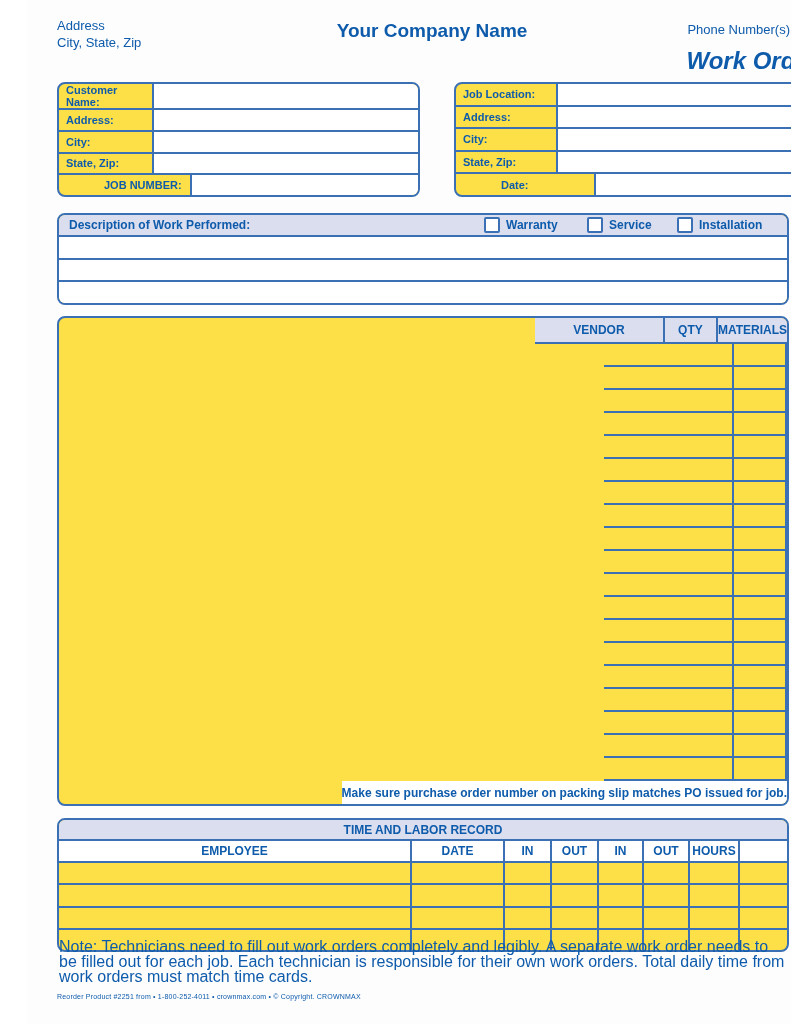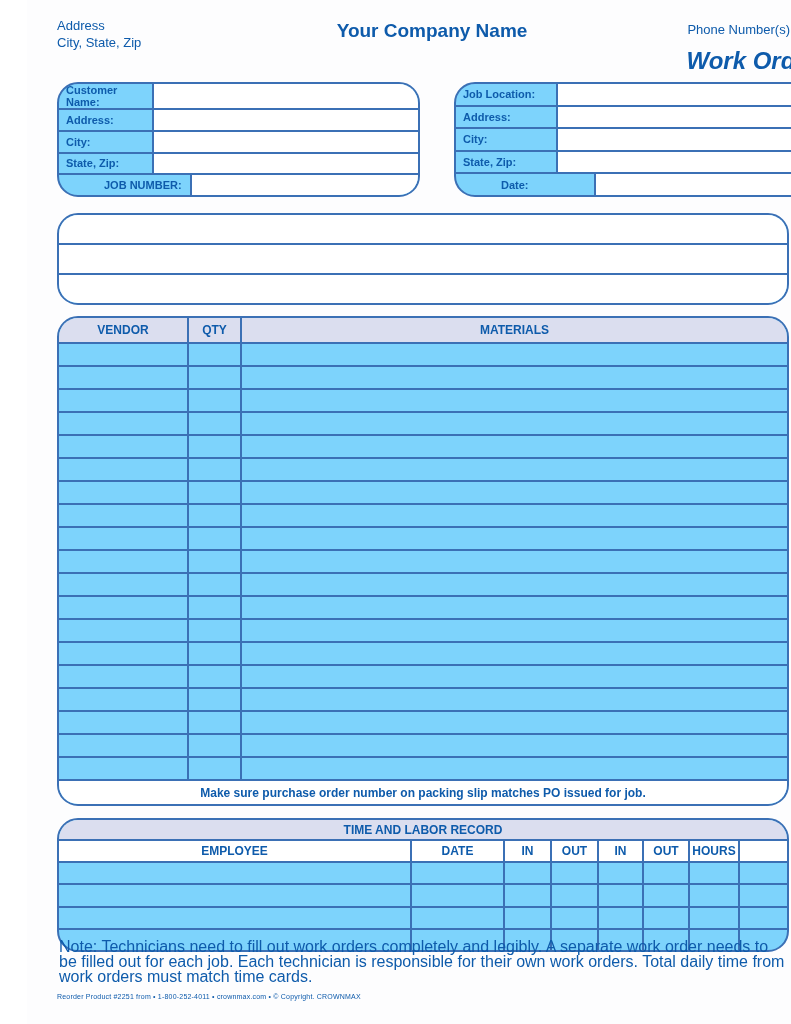--- a/index.html
+++ b/index.html
@@ -12,21 +12,21 @@
   body{background:#ffffff;font-family:"Liberation Sans", sans-serif;}
   .page{position:relative;width:791px;height:1024px;background:var(--paper);color:var(--blue);overflow:hidden;margin-left:27px;}
 
   
   .hdr-left{position:absolute;left:30px;top:17px;font-size:13px;line-height:17px;}
   .hdr-company{position:absolute;left:0;top:20px;width:100%;text-align:center;font-size:19px;font-weight:bold;padding-left:19px;}
   .hdr-phone{position:absolute;right:28px;top:22px;font-size:13px;}
   .hdr-title{position:absolute;left:0;top:47px;width:100%;text-align:right;font-size:24px;font-weight:bold;font-style:italic;}
 
   
-  .rbox{position:absolute;border:2px solid var(--line);border-radius:21px;background:#7dd3fc;overflow:hidden;}
+  .rbox{position:absolute;border:2px solid var(--line);border-radius:8px;background:#fde047;overflow:hidden;}
 
   
   .info-box{top:82px;height:115px;display:flex;flex-direction:column;}
   .info-left{left:30px;width:363px;}
   .info-right{left:427px;width:359px;}
   .info-row{flex:1;display:flex;border-bottom:2px solid var(--line);}
   .info-row:last-child{border-bottom:none;padding-left:38px;}
   .info-label{display:flex;align-items:center;padding-left:7px;font-size:11px;font-weight:bold;border-right:2px solid var(--line);color:var(--blue);}
   .info-value{flex:1;background:#fff;}
 
@@ -34,21 +34,21 @@
   .desc-box{left:30px;top:213px;width:732px;height:92px;display:flex;flex-direction:column;}
   .band{background:var(--band);border-bottom:2px solid var(--line);display:flex;align-items:center;}
   .desc-band{height:22px;position:relative;padding-left:10px;font-size:12px;font-weight:bold;}
   .cb-item{position:absolute;top:2px;display:flex;align-items:center;gap:6px;}
   .cb-box{width:16px;height:16px;background:#fff;border:2px solid var(--line);border-radius:2px;}
   .cb-label{font-size:12px;font-weight:bold;}
   .desc-row{flex:1;border-bottom:2px solid var(--line);background:#fff;}
   .desc-row:last-child{border-bottom:none;}
 
   
-  .mat-box{left:30px;top:316px;width:732px;height:490px;display:flex;flex-direction:column;}
+  .mat-box{left:30px;top:316px;width:732px;height:490px;display:flex;flex-direction:column;align-items:flex-end;}
   .mat-grid{display:grid;grid-template-columns:130px 53px 1fr;}
   .mat-head{height:26px;background:var(--band);border-bottom:2px solid var(--line);}
   .mat-head .hcell{display:flex;align-items:center;justify-content:center;font-size:12px;font-weight:bold;border-right:2px solid var(--line);}
   .mat-head .hcell:last-child{border-right:none;}
   .mat-body{flex:1;display:flex;flex-direction:column;}
   .mat-row{flex:1;border-bottom:2px solid var(--line);}
   .mat-row .cell{border-right:2px solid var(--line);height:100%;}
   .mat-row .cell:last-child{border-right:none;}
   .mat-foot{height:23px;display:flex;align-items:center;justify-content:center;font-size:12px;font-weight:bold;background:#fff;}
 
@@ -121,20 +121,37 @@
         <div class="info-label" style="width: 102px;">State, Zip:</div>
         <div class="info-value"></div>
       </div>
       <div class="info-row">
         <div class="info-label" style="width: 102px;">Date:</div>
         <div class="info-value"></div>
       </div>
     </div>
 
   <div class="rbox desc-box">
+    <div class="band desc-band">
+      <span>Description of Work Performed:</span>
+      <span id="checkbox-group">
+          <div class="cb-item" style="left: 425px;">
+            <div class="cb-box"></div>
+            <div class="cb-label">Warranty</div>
+          </div>
+          <div class="cb-item" style="left: 528px;">
+            <div class="cb-box"></div>
+            <div class="cb-label">Service</div>
+          </div>
+          <div class="cb-item" style="left: 618px;">
+            <div class="cb-box"></div>
+            <div class="cb-label">Installation</div>
+          </div>
+        </span>
+    </div>
     <div id="desc-rows" style="flex:1;display:flex;flex-direction:column;">
         <div class="desc-row"></div>
         <div class="desc-row"></div>
         <div class="desc-row"></div>
       </div>
   </div>
 
   <div class="rbox mat-box">
     <div class="mat-grid mat-head" id="mat-head">
         <div class="hcell">VENDOR</div>

